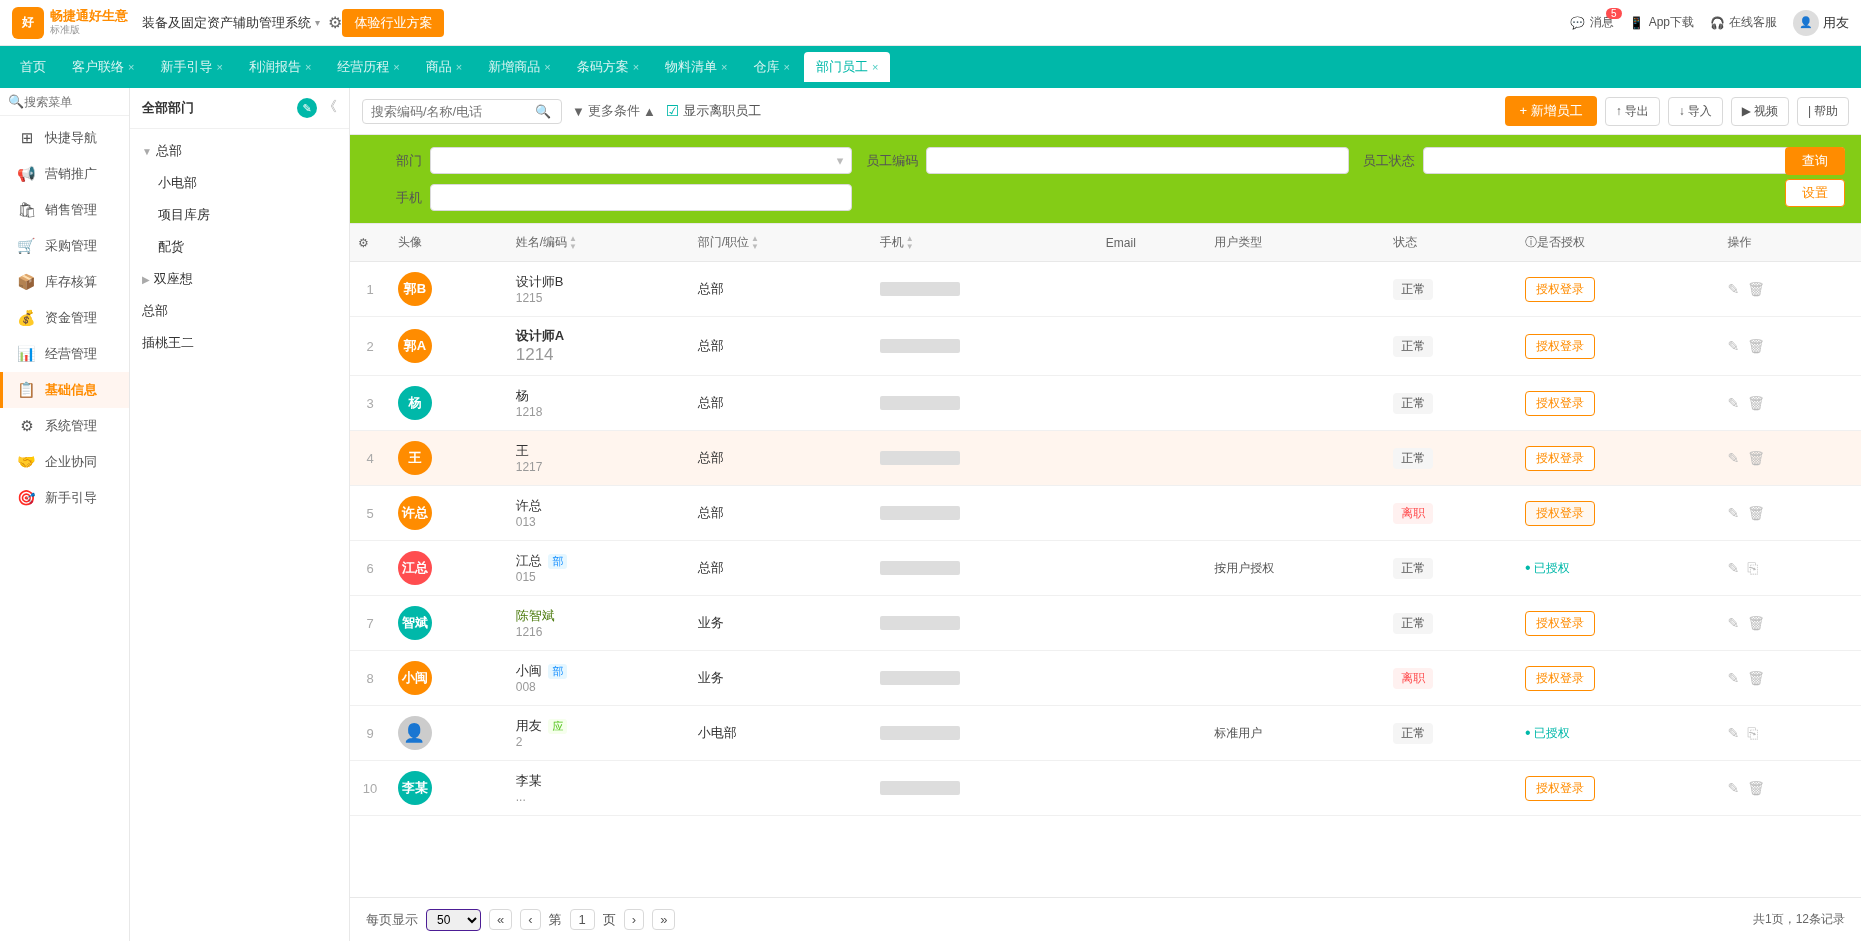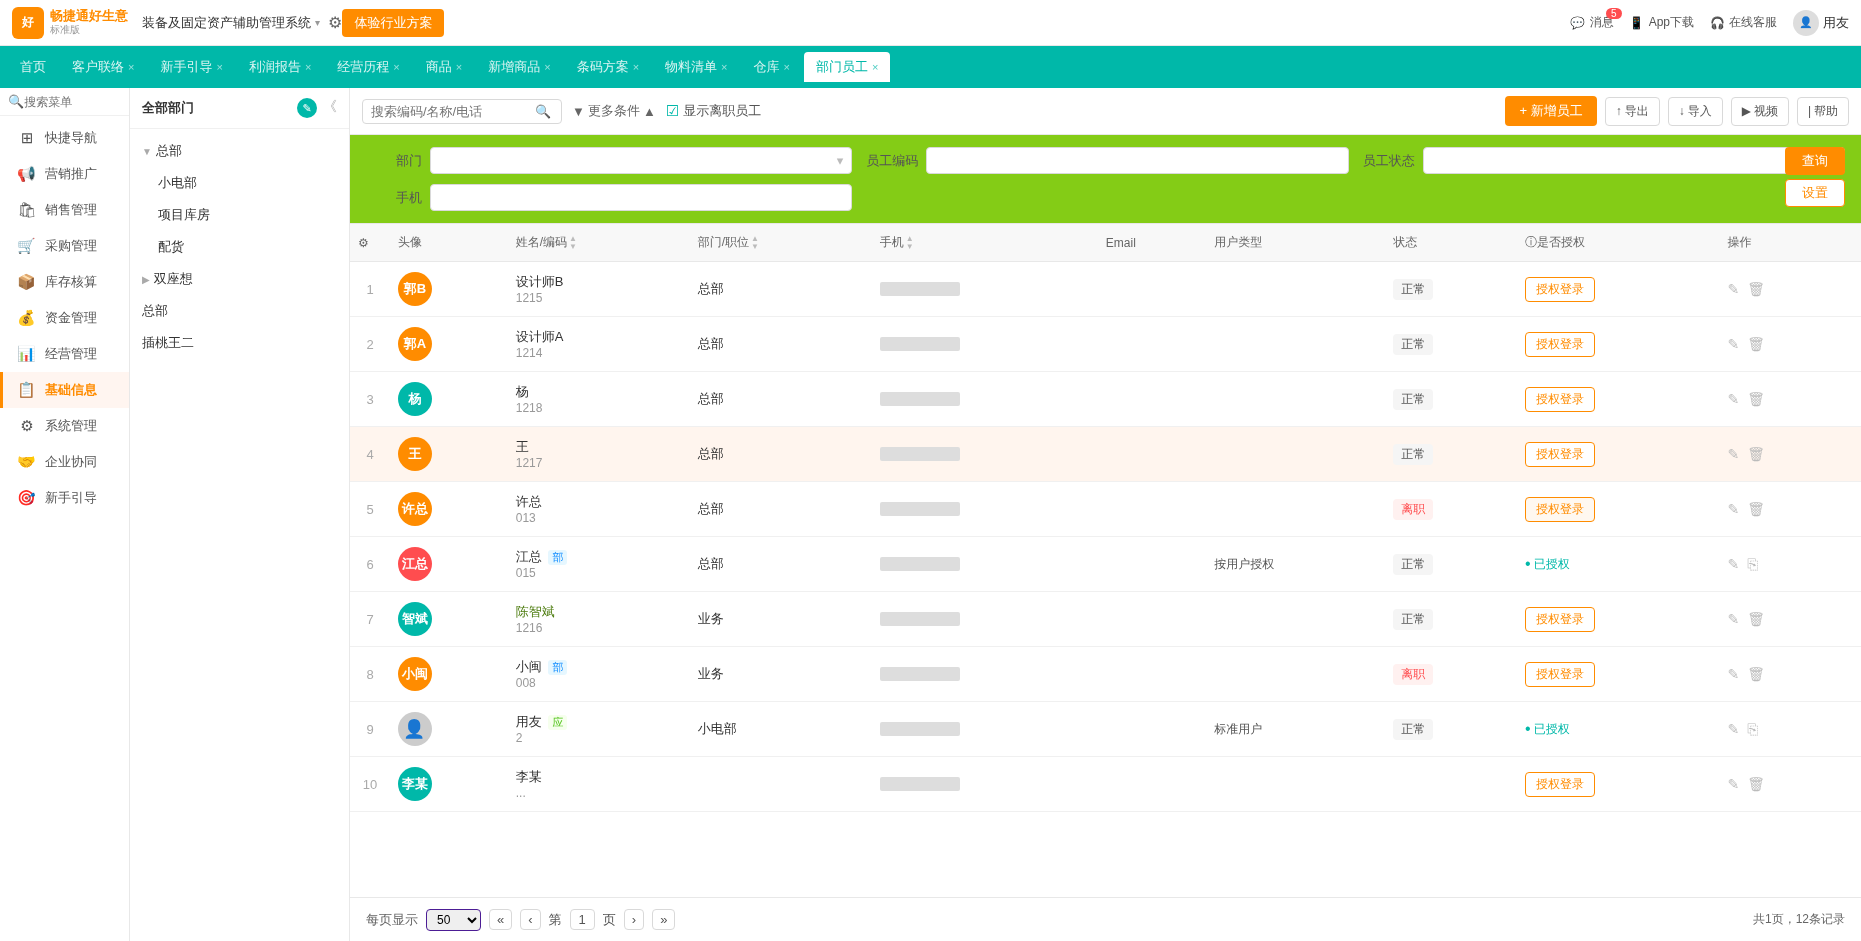--- a/index.html
+++ b/index.html
@@ -409,22 +409,22 @@
               </div>
             </td>
           </tr>
 
           <tr>
             <td style="text-align:center;color:#aaa;">2</td>
             <td>
               <div class="avatar-circle" style="background:#ff8c00;">郭A</div>
             </td>
             <td>
-              <div style="font-size:13px;color:#333;">设计师A</div>
-              <div style="font-size:12px;color:#999;">1214</div>
+              <div style="font-size:13px;color:#333;font-weight:bold;">设计师A</div>
+              <div style="font-size:17px;color:#999;">1214</div>
             </td>
             <td>总部</td>
             <td><div class="phone-blur">&nbsp;&nbsp;&nbsp;&nbsp;&nbsp;&nbsp;&nbsp;&nbsp;&nbsp;&nbsp;</div></td>
             <td></td>
             <td></td>
             <td><span class="status-normal">正常</span></td>
             <td><button class="btn-auth">授权登录</button></td>
             <td>
               <div class="op-btns">
                 <span class="op-btn">✎</span>

